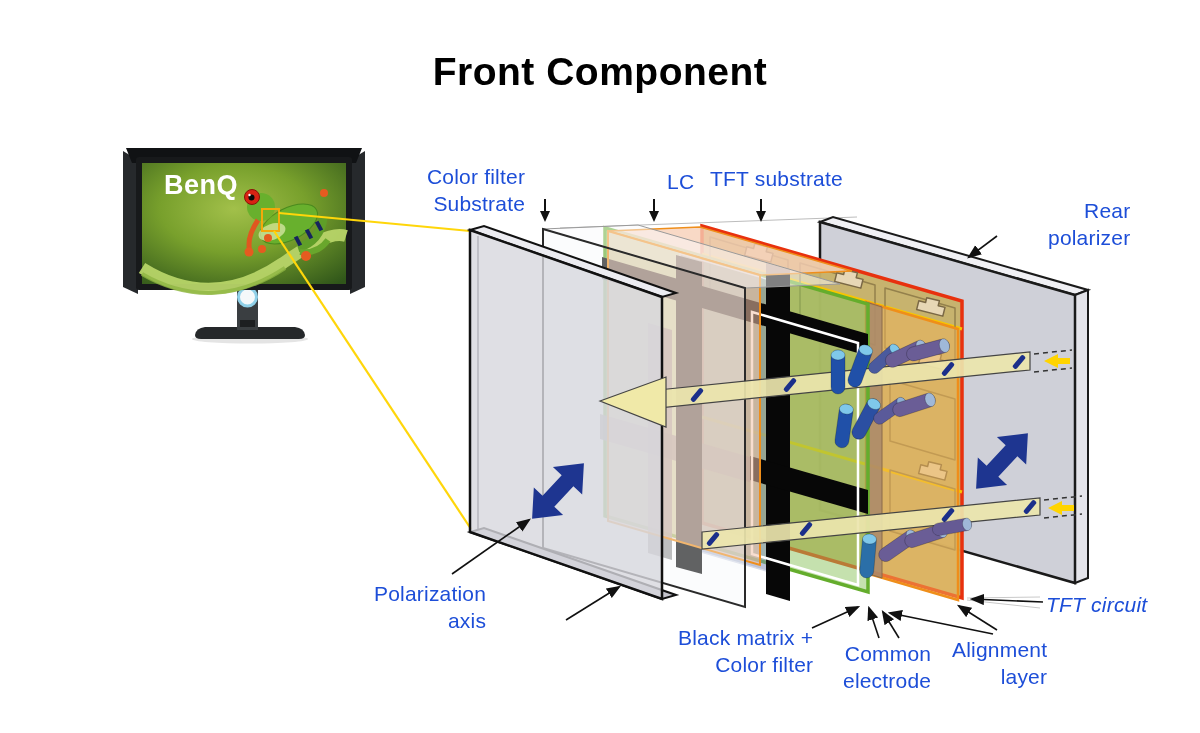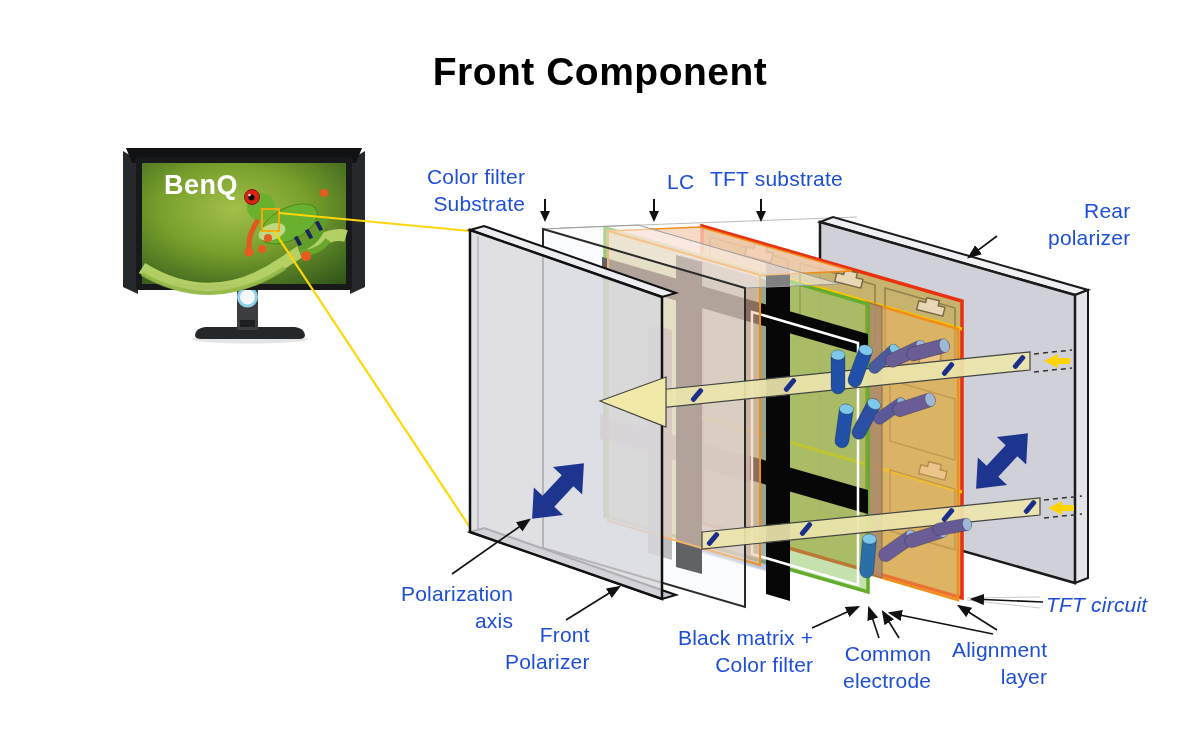--- a/index.html
+++ b/index.html
@@ -241,24 +241,22 @@
       <line x1="1043" y1="602" x2="972" y2="599" marker-end="url(#ah)"></line>
     </g>
   </svg>
 
   <div class="lbl" style="left:427px;top:163px;">Color filter
 Substrate</div>
   <div class="lbl" style="left:667px;top:168px;">LC</div>
   <div class="lbl" style="left:710px;top:165px;">TFT substrate</div>
   <div class="lbl" style="left:1004px;top:197px;margin-left:44px;">Rear
 polarizer</div>
-  <div class="lbl" style="left:374px;top:580px;margin-left:27px;">Polarization
+  <div class="lbl" style="left:374px;top:580px;">Polarization
 axis</div>
-  <div class="lbl" style="left:505px;top:621px;">Front
-Polarizer</div>
   <div class="lbl" style="left:678px;top:624px;">Black matrix +
 Color filter</div>
   <div class="lbl" style="left:843px;top:640px;">Common
 electrode</div>
   <div class="lbl" style="left:952px;top:625px;margin-top:11px;">Alignment
 layer</div>
   <div class="lbl" style="left:1046px;top:591px;font-style:italic;">TFT circuit</div>
 
 </div>
 

